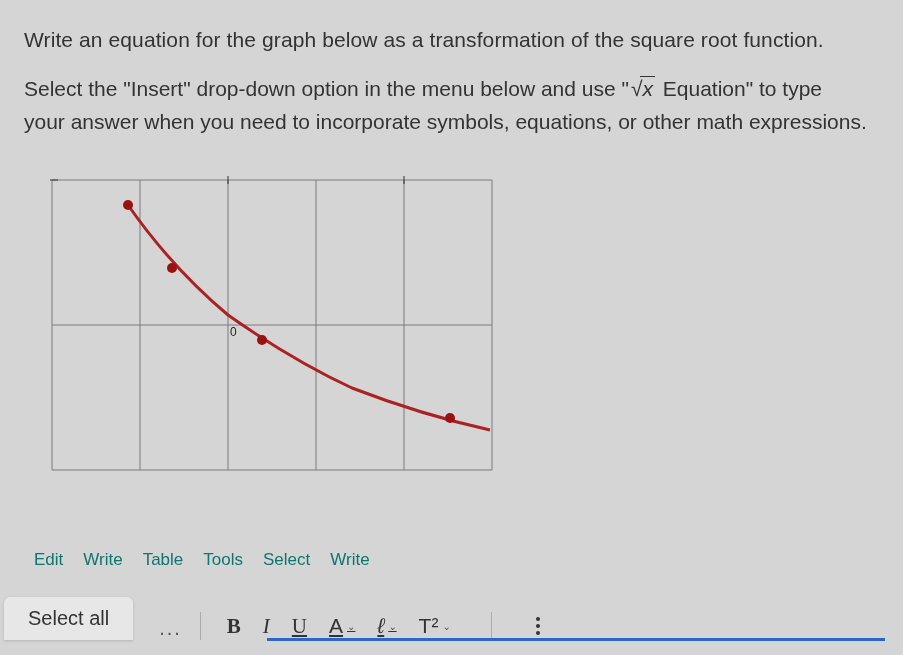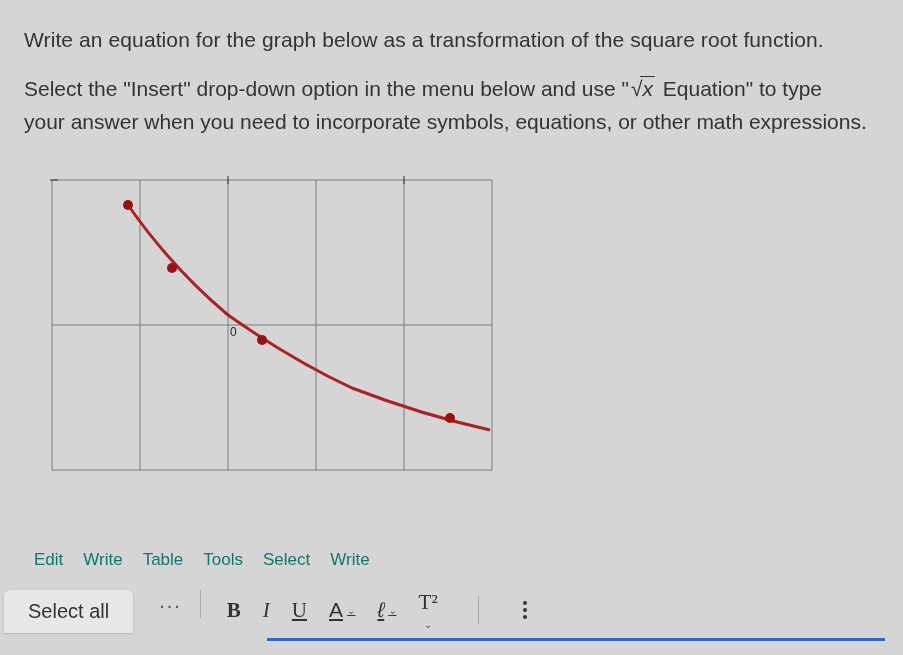--- a/index.html
+++ b/index.html
@@ -55,21 +55,21 @@
       color: #0f766e;
     }
     .menubar .mitem { cursor: pointer; }
     .row2 {
       position: absolute;
       left: 0;
       top: 590px;
       width: 719px;
       height: 50px;
       display: flex;
-      align-items: flex-start;
+      align-items: flex-end;
     }
     .select-all {
       background: #e7e7e7;
       border-radius: 6px 6px 0 0;
       padding: 10px 24px;
       font-size: 20px;
       color: #333;
       margin-left: 4px;
       box-shadow: 0 1px 3px rgba(0,0,0,0.15);
       cursor: pointer;
@@ -99,21 +99,21 @@
       cursor: pointer;
       display: inline-flex;
       align-items: center;
       gap: 4px;
     }
     .tool.bold { font-weight: bold; font-family: Georgia, serif; }
     .tool.italic { font-style: italic; font-family: Georgia, serif; }
     .tool.underline { text-decoration: underline; font-family: Georgia, serif; }
     .tool.textcolor { text-decoration: underline; font-family: Arial; }
     .tool.highlight { font-style: italic; text-decoration: underline; }
-    .tool.super { font-family: Liberation Serif, serif; flex-direction: column; }
+    .tool.super { font-family: Liberation Sans, sans-serif; }
     .chevron {
       font-size: 10px;
       color: #555;
     }
     .kebab {
       display: inline-flex;
       flex-direction: column;
       gap: 3px;
       cursor: pointer;
       padding: 4px;

